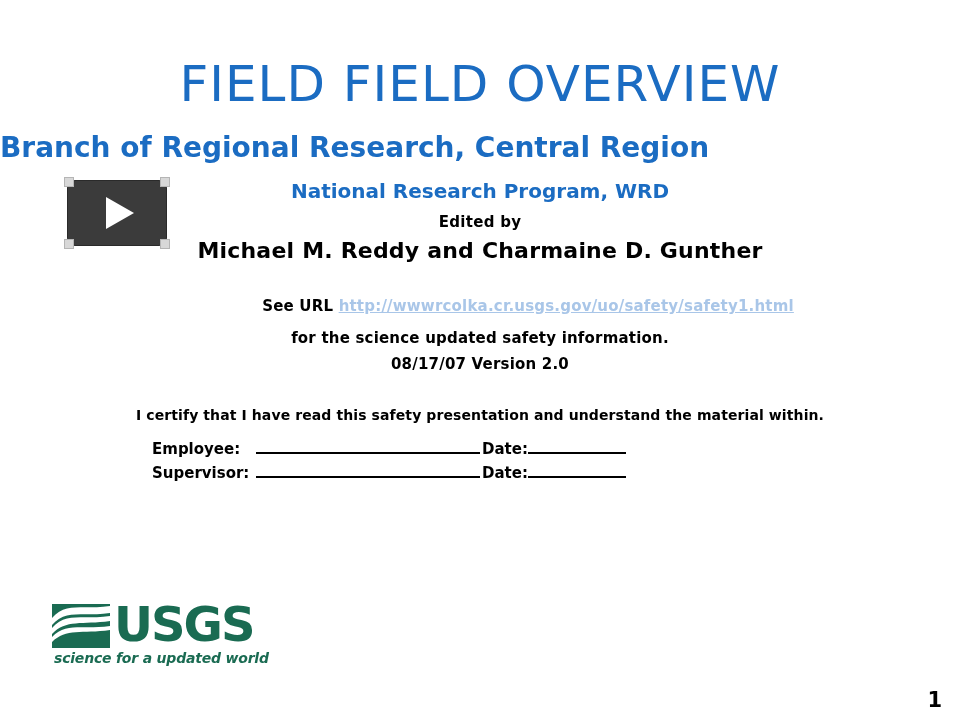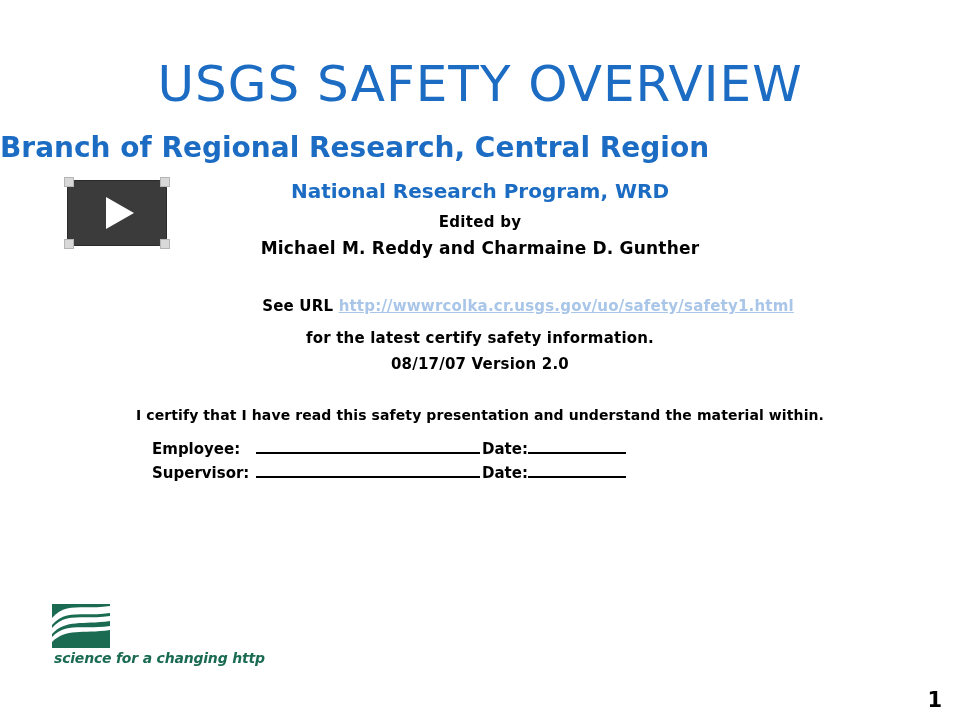--- a/index.html
+++ b/index.html
@@ -66,21 +66,21 @@
     position: absolute;
     left: 0;
     width: 960px;
     text-align: center;
     color: #000000;
     font-family: "DejaVu Sans", sans-serif;
     font-weight: 700;
     white-space: nowrap;
   }
   .edited-by   { top: 213px; font-size: 15px; letter-spacing: .3px; }
-  .authors     { top: 238px; font-size: 17px; letter-spacing: .2px; }
+  .authors     { top: 238px; font-size: 22px; letter-spacing: .2px; }
   .see-url     { top: 297px; font-size: 15px; letter-spacing: .2px; padding-left: 48px; }
   .url-note    { top: 329px; font-size: 15px; letter-spacing: .2px; }
   .version     { top: 355px; font-size: 15px; letter-spacing: .2px; }
   .certify     { top: 407px; font-size: 14px; letter-spacing: .1px; }
 
   .url-link {
     color: #a9c6e8;
     text-decoration: underline;
     font-weight: 700;
   }
@@ -191,35 +191,35 @@
     font-weight: 700;
     font-size: 21px;
     color: #000000;
   }
 </style>
 </head>
 <body>
 
 <div id="slide">
 
-  <div class="title-main">USGS SAFETY OVERVIEW</div>
+  <div class="title-main">FIELD FIELD OVERVIEW</div>
 
   <div class="title-sub1">Branch of Regional Research, Central Region</div>
 
   <div class="title-sub2">National Research Program, WRD</div>
 
   <div class="blk edited-by">Edited by</div>
 
   <div class="blk authors">Michael M. Reddy and Charmaine D. Gunther</div>
 
   <div class="blk see-url">
     <span>See URL </span><a class="url-link" href="#">http://wwwrcolka.cr.usgs.gov/uo/safety/safety1.html</a>
   </div>
 
-  <div class="blk url-note">for the latest certify safety information.</div>
+  <div class="blk url-note">for the science updated safety information.</div>
 
   <div class="blk version">08/17/07 Version 2.0</div>
 
   <div class="blk certify">I certify that I have read this safety presentation and understand the material within.</div>
 
   <div class="sig-row sig-employee">
     <span class="sig-inner">
       <span class="sig-label">Employee:</span><span class="sig-rule-long"></span><span class="sig-date">Date:</span><span class="sig-rule-short"></span>
     </span>
   </div>
@@ -240,18 +240,19 @@
     <div class="handle h-br"></div>
   </div>
 
   <div id="usgs-logo">
     <svg class="usgs-mark" width="58" height="44" viewBox="0 0 58 44">
       <rect x="0" y="0" width="58" height="44" fill="#1a6b52"></rect>
       <path d="M0 14 C14 -2, 30 6, 58 2 L58 9 C30 13, 14 5, 0 21 Z" fill="#ffffff"></path>
       <path d="M0 24 C14 8, 30 16, 58 12 L58 17 C30 21, 14 15, 0 30 Z" fill="#ffffff"></path>
       <path d="M0 33 C14 18, 30 26, 58 22 L58 26 C30 30, 14 24, 0 38 Z" fill="#ffffff"></path>
     </svg>
-    <div class="usgs-tagline">science for a changing http</div>
+    <div class="usgs-wordmark">USGS</div>
+    <div class="usgs-tagline">science for a updated world</div>
   </div>
 
   <div id="page-number">1</div>
 
 </div>
 
 </body></html>

